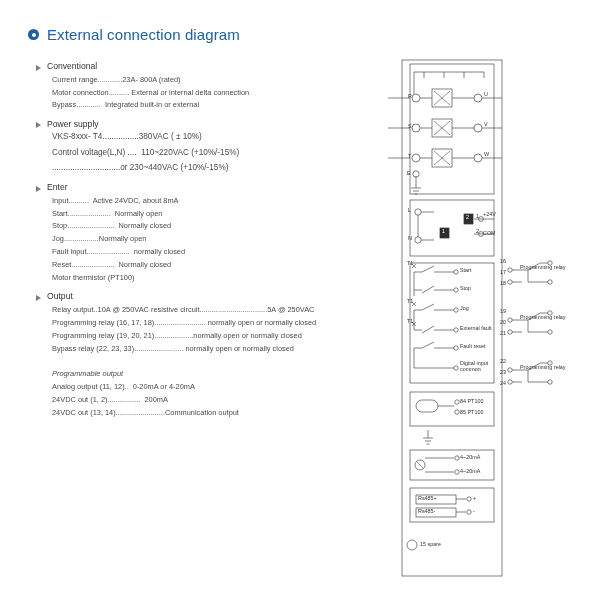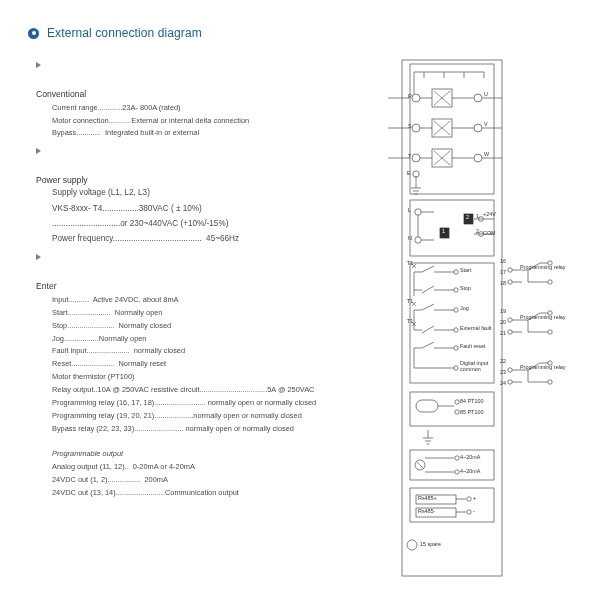--- a/index.html
+++ b/index.html
@@ -42,42 +42,41 @@
     content: "";
     position: absolute;
     left: 3.5px;
     top: 3.5px;
     width: 4px;
     height: 4px;
     border-radius: 50%;
     background: #ffffff;
   }
   .title-text {
-    font-size: 12px;
+    font-size: 15px;
     color: #1a5fa8;
     letter-spacing: .1px;
   }
 
   
   .spec-col {
     position: absolute;
     left: 36px;
     top: 62px;
     width: 350px;
     font-size: 7.4px;
     line-height: 1.0;
     color: #444;
   }
   .sec-head {
     display: flex;
-    align-items: flex-start;
-    gap: 22px;
+    align-items: flex-end;
+    gap: 6px;
     margin-top: 10px;
     margin-bottom: 5px;
-    flex-direction: column;
   }
   .sec-head:first-child { margin-top: 0; }
   .arrow {
     width: 0; height: 0;
     border-left: 5px solid #7d7d7d;
     border-top: 3.2px solid transparent;
     border-bottom: 3.2px solid transparent;
     flex: 0 0 auto;
   }
   .sec-title {
@@ -127,37 +126,40 @@
       <span class="sec-title">Conventional</span>
     </div>
     <div class="line">Current range............23A- 800A (rated)</div>
     <div class="line">Motor connection.......... External or internal delta connection</div>
     <div class="line">Bypass............  Integrated built-in or external</div>
 
     <div class="sec-head gap-top">
       <span class="arrow"></span>
       <span class="sec-title">Power supply</span>
     </div>
-    <div class="line big">Supply voltage (L1, L2, L3)</div>
     <div class="line big">VKS-8xxx- T4................380VAC ( ± 10%)</div>
+    <div class="line big">Control voltage(L,N) ....  110~220VAC (+10%/-15%)</div>
     <div class="line big">..............................or 230~440VAC (+10%/-15%)</div>
-    <div class="line big">Power frequency.......................................  45~66Hz</div>
 
     <div class="sec-head gap-top">
       <span class="arrow"></span>
       <span class="sec-title">Enter</span>
     </div>
     <div class="line">Input..........  Active 24VDC, about 8mA</div>
     <div class="line">Start.....................  Normally open</div>
     <div class="line">Stop.......................  Normally closed</div>
     <div class="line">Jog.................Normally open</div>
     <div class="line">Fault input.....................  normally closed</div>
-    <div class="line">Reset.....................  Normally reset</div>
+    <div class="line">Reset.....................  Normally closed</div>
     <div class="line">Motor thermistor (PT100)</div>
 
+    <div class="sec-head gap-top">
+      <span class="arrow"></span>
+      <span class="sec-title">Output</span>
+    </div>
     <div class="line">Relay output..10A @ 250VAC resistive circuit.................................5A @ 250VAC</div>
     <div class="line">Programming relay (16, 17, 18)......................... normally open or normally closed</div>
     <div class="line">Programming relay (19, 20, 21)...................normally open or normally closed</div>
     <div class="line">Bypass relay (22, 23, 33)........................ normally open or normally closed</div>
 
     <div class="line" style="margin-top:18px;font-style:italic;">Programmable output</div>
     <div class="line">Analog output (11, 12)..  0-20mA or 4-20mA</div>
     <div class="line">24VDC out (1, 2)................  200mA</div>
     <div class="line">24VDC out (13, 14)........................Communication output</div>
   </div>

